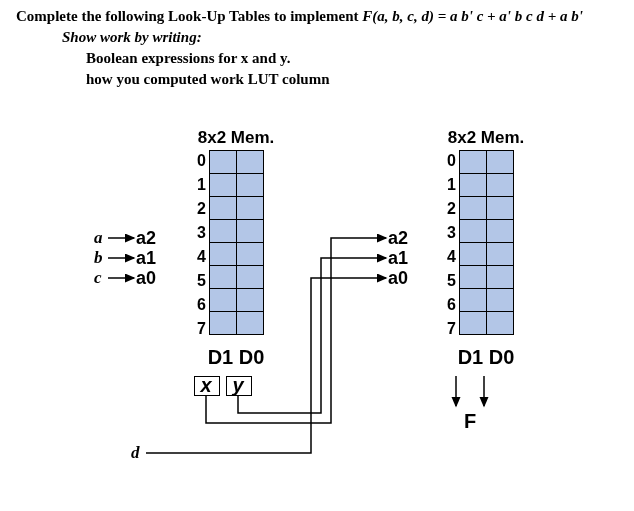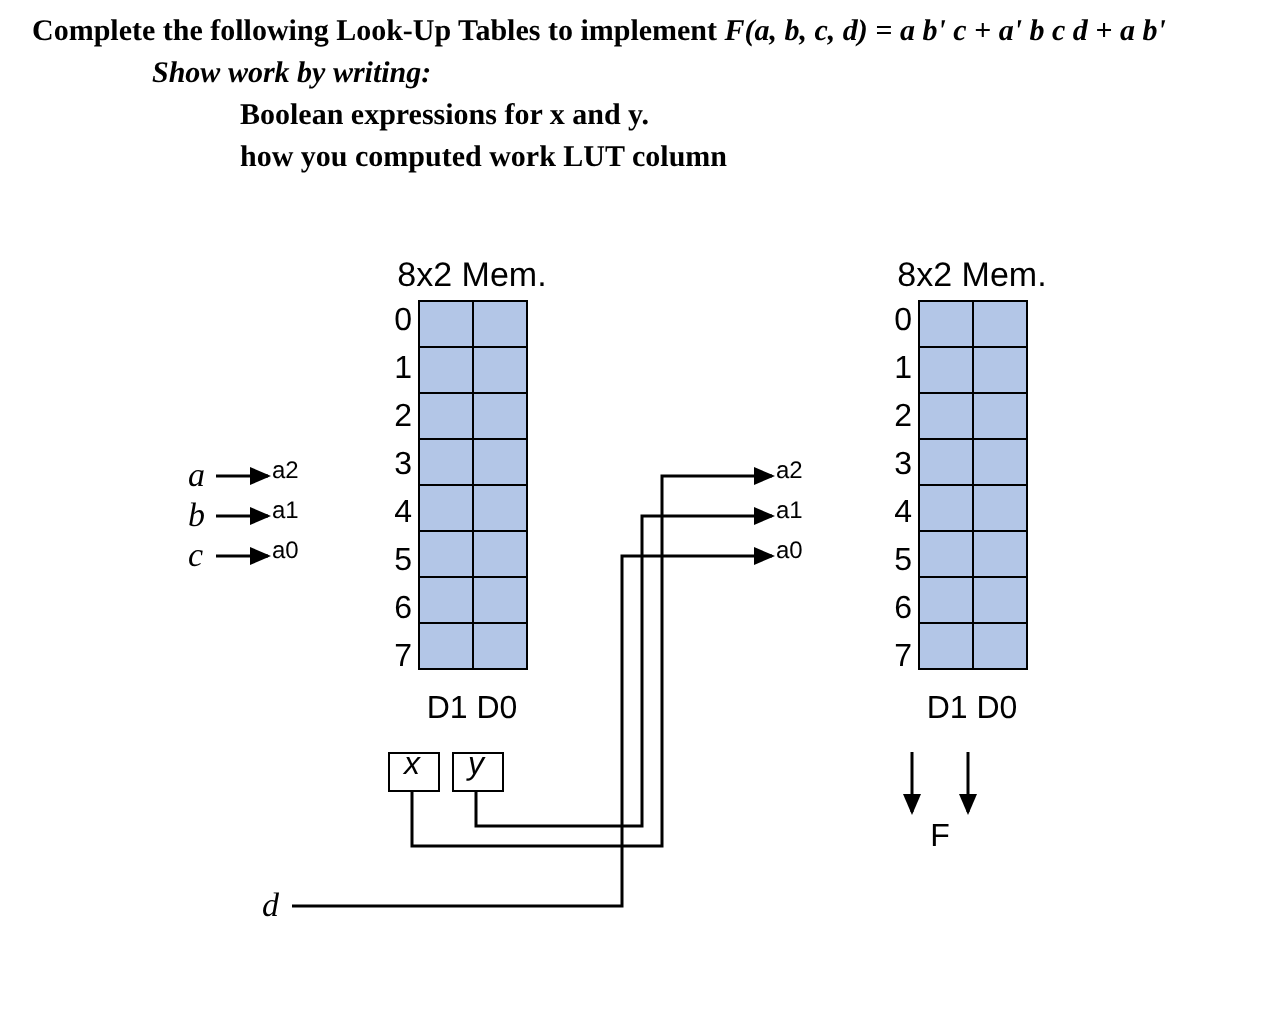--- a/index.html
+++ b/index.html
@@ -16,27 +16,28 @@
       margin-bottom: 4px;
       font-weight: bold;
     }
     .italic {
       font-style: italic;
     }
     .bold-italic {
       font-weight: bold;
       font-style: italic;
     }
-    .indent1 { margin-left: 60px; }
-    .indent2 { margin-left: 104px; }
+    .indent1 { margin-left: 46px; }
+    .indent2 { margin-left: 70px; }
     .diagram {
       position: relative;
       width: 600px;
       height: 360px;
       margin-top: 40px;
+      font-weight: bold;
     }
     .mem-box {
       position: absolute;
       width: 140px;
     }
     .mem-title {
       text-align: center;
       font-family: Arial, sans-serif;
       font-size: 17px;
       margin-bottom: 2px;
@@ -55,26 +56,26 @@
     .row-label {
       position: absolute;
       font-family: Arial, sans-serif;
       font-size: 16px;
       text-align: right;
       width: 14px;
     }
     .addr-label {
       position: absolute;
       font-family: Arial, sans-serif;
-      font-size: 12px;
+      font-size: 18px;
     }
     .out-label {
       position: absolute;
       font-family: Arial, sans-serif;
-      font-size: 16px;
+      font-size: 20px;
       text-align: center;
     }
     .input-label {
       position: absolute;
       font-family: 'Times New Roman', serif;
       font-style: italic;
       font-size: 17px;
     }
     .xy-box {
       position: absolute;

